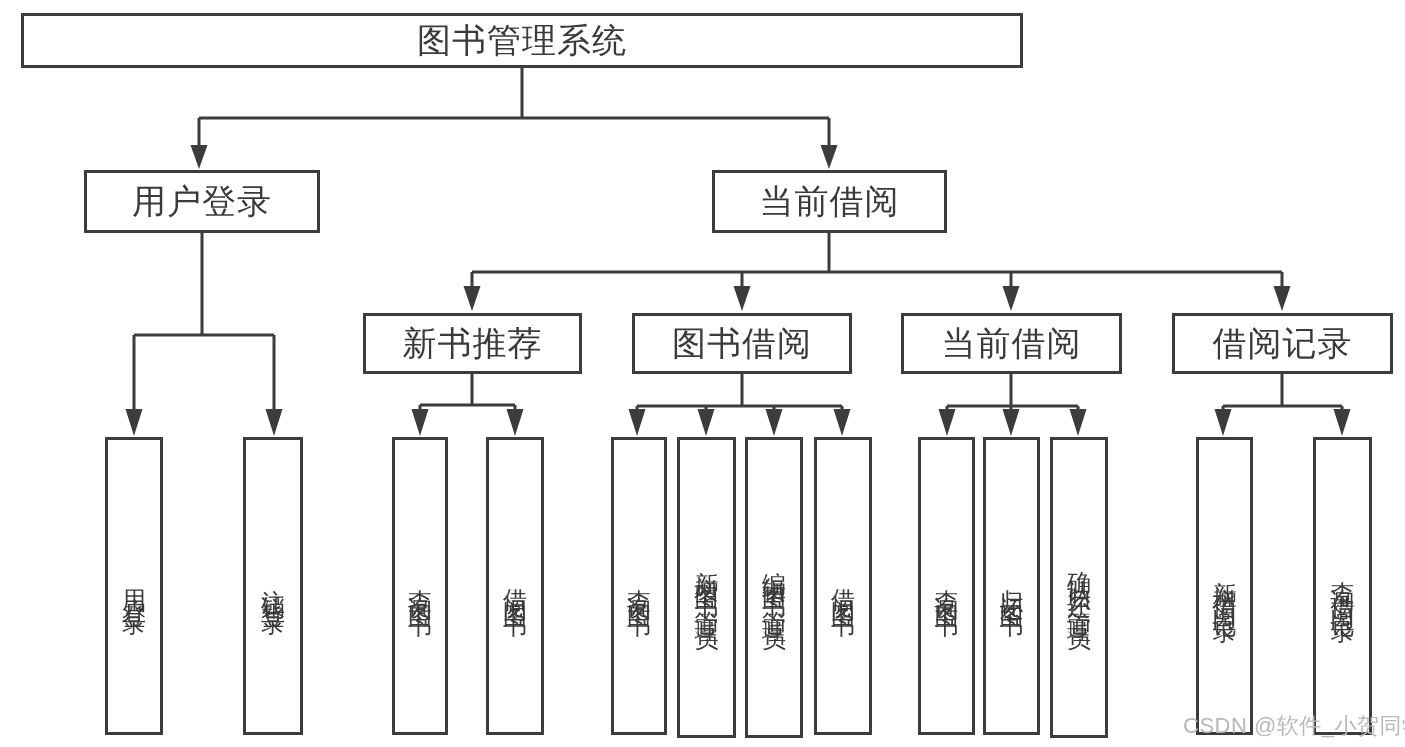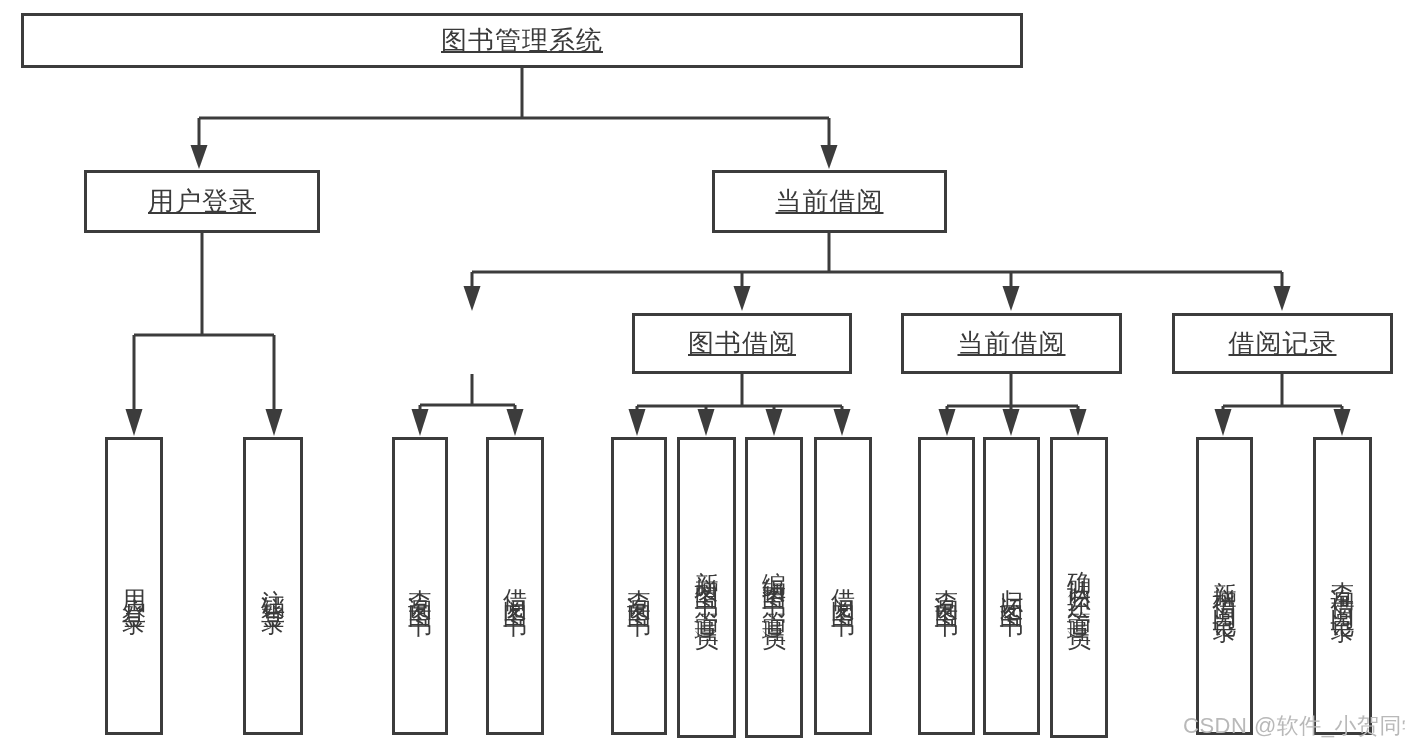--- a/index.html
+++ b/index.html
@@ -19,22 +19,22 @@
   .connectors{position:absolute;left:0;top:0;width:1405px;height:747px;pointer-events:none;}
   .connectors path{stroke:var(--line);stroke-width:3;fill:none;}
   .connectors polygon{fill:var(--line);stroke:none;}
   .box{
     position:absolute;box-sizing:border-box;
     border:3px solid var(--line);
     background:#fff;
     display:flex;align-items:center;justify-content:center;
   }
   .lbl{
-    font-size:26px;color:var(--text);
-    letter-spacing:1px;white-space:nowrap;text-decoration:underline;
+    font-size:34px;color:var(--text);
+    letter-spacing:1px;white-space:nowrap;
   }
   .vlbl{
     writing-mode:vertical-rl;
     text-orientation:mixed;
     font-size:24px;color:var(--text);
     letter-spacing:8px;line-height:1;
     white-space:nowrap;
   }
   .watermark{
     position:absolute;left:1183px;top:711px;
@@ -88,20 +88,23 @@
     <span class="lbl">图书管理系统</span>
   </div>
 
   <div class="box" style="left:84px;top:170px;width:236px;height:63px">
     <span class="lbl">用户登录</span>
   </div>
   <div class="box" style="left:712px;top:170px;width:235px;height:63px">
     <span class="lbl">当前借阅</span>
   </div>
 
+  <div class="box" style="left:363px;top:313px;width:219px;height:61px">
+    <span class="lbl">新书推荐</span>
+  </div>
   <div class="box" style="left:901px;top:313px;width:221px;height:61px">
     <span class="lbl">当前借阅</span>
   </div>
   <div class="box" style="left:632px;top:313px;width:220px;height:61px">
     <span class="lbl">图书借阅</span>
   </div>
   <div class="box" style="left:1172px;top:313px;width:221px;height:61px">
     <span class="lbl">借阅记录</span>
   </div>
 

